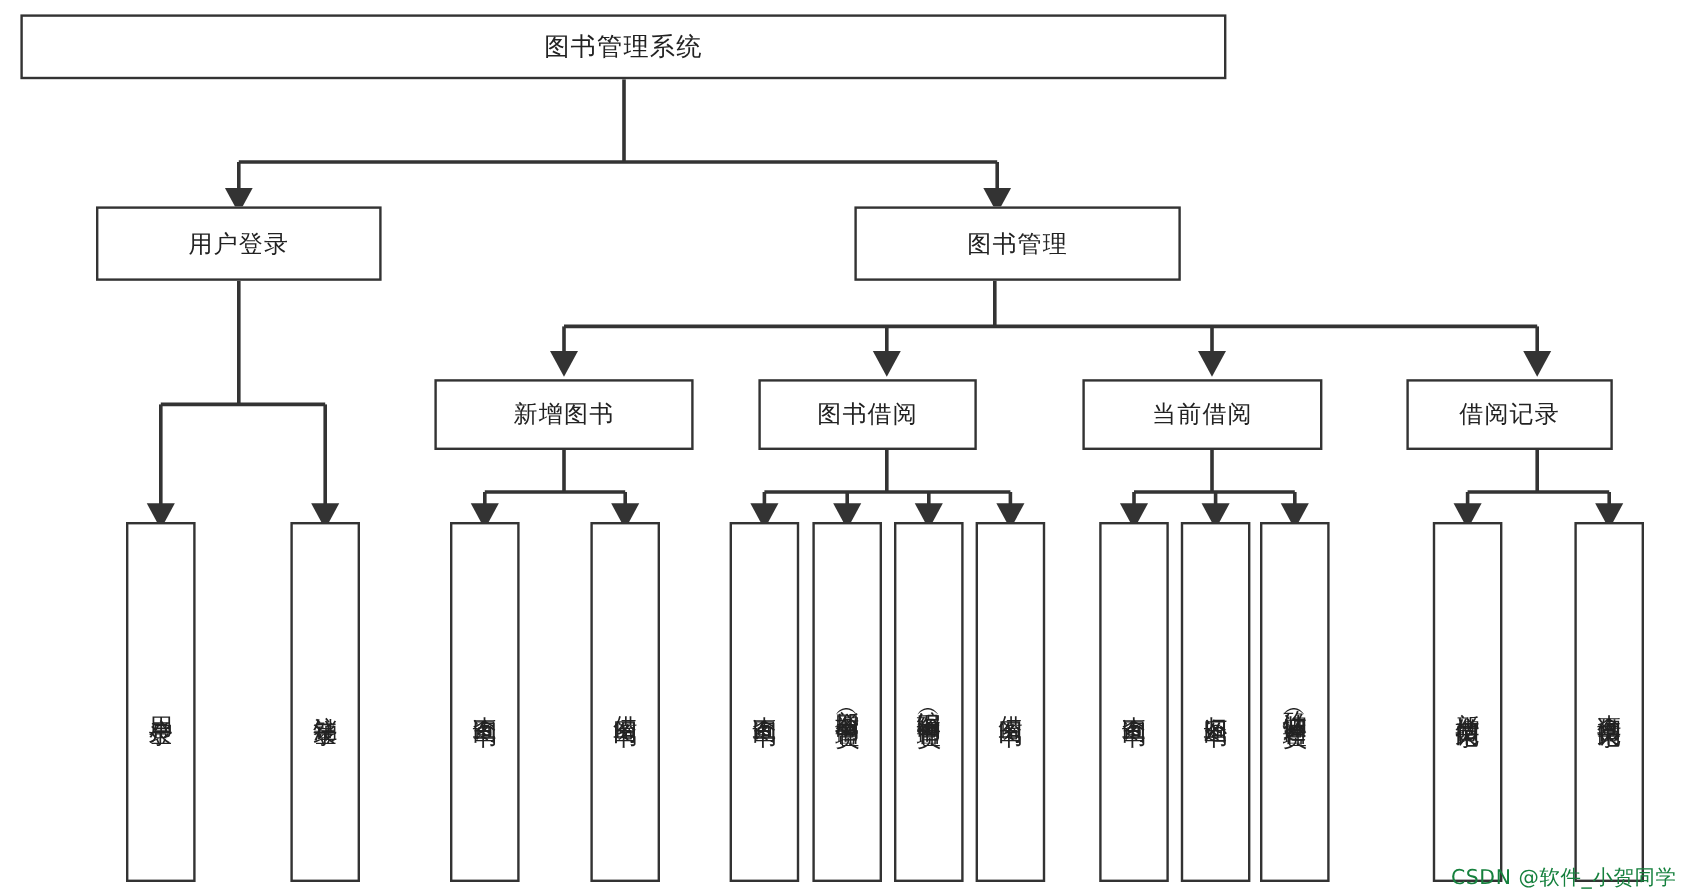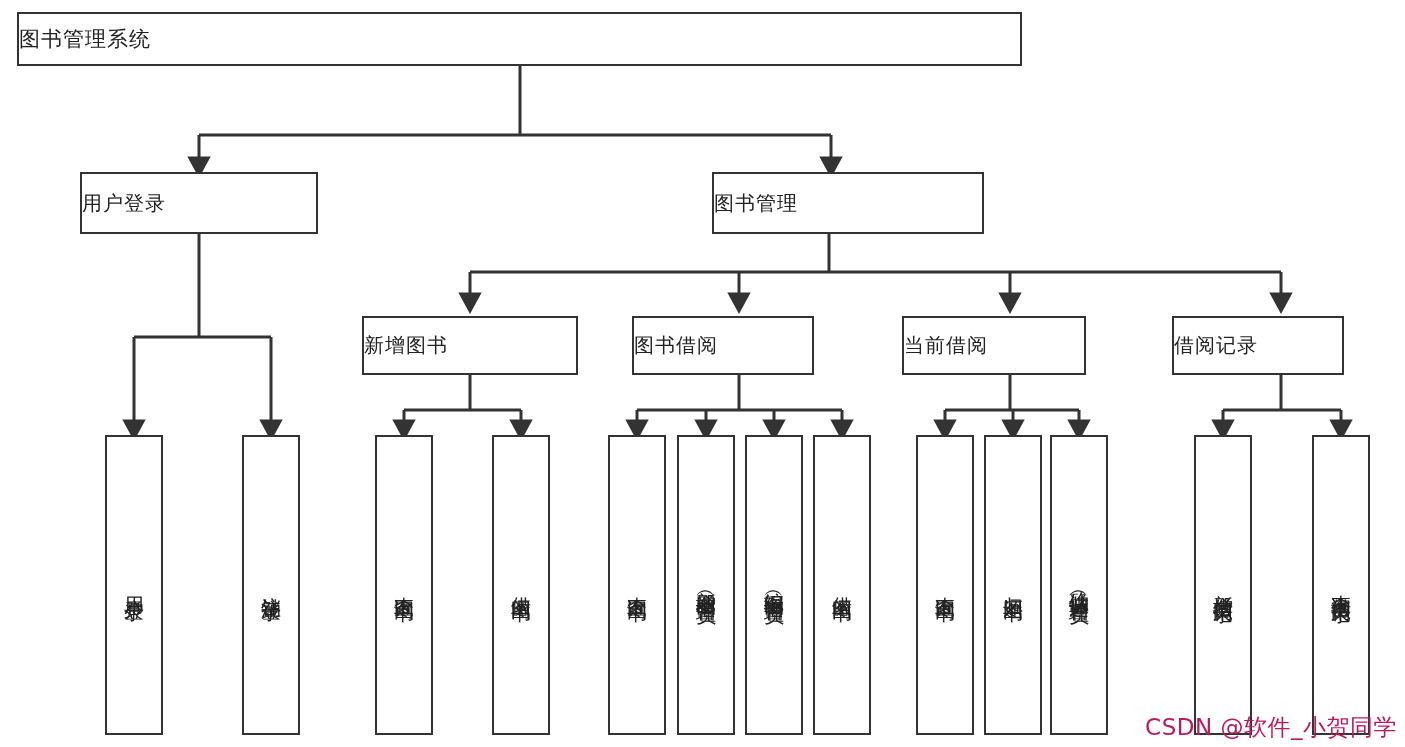--- a/index.html
+++ b/index.html
@@ -25,21 +25,21 @@
     height: 747px;
     pointer-events: none;
   }
   .node {
     position: absolute;
     box-sizing: border-box;
     border: 2px solid #333333;
     background: #ffffff;
     display: flex;
     align-items: center;
-    justify-content: flex-start;
+    justify-content: center;
     color: #222222;
   }
   .node.level-0 {
     font-size: 21px;
   }
   .node.level-1 {
     font-size: 20px;
   }
   .node.level-2 {
     font-size: 20px;
@@ -59,22 +59,22 @@
     display: block;
   }
   .htext {
     white-space: nowrap;
     letter-spacing: 1px;
   }
   #watermark {
     position: absolute;
     right: 8px;
     bottom: 4px;
-    font-size: 23px;
-    color: #be185d;
+    font-size: 17px;
+    color: #15803d;
     white-space: nowrap;
     letter-spacing: 0.5px;
   }
 </style>
 </head>
 <body>
 
 <div id="diagram-root">
 
   <svg id="connector-layer" viewBox="0 0 1405 747" width="1405" height="747" xmlns="http://www.w3.org/2000/svg">
@@ -140,21 +140,21 @@
   </div>
 
   <div class="node level-2" style="left:362px; top:316px; width:216px; height:59px;">
     <span class="htext">新增图书</span>
   </div>
 
   <div class="node level-2" style="left:632px; top:316px; width:182px; height:59px;">
     <span class="htext">图书借阅</span>
   </div>
 
-  <div class="node level-2" style="left:902px; top:316px; width:184px; height:59px;">
+  <div class="node level-2" style="left:902px; top:316px; width:200px; height:59px;">
     <span class="htext">当前借阅</span>
   </div>
 
   <div class="node level-2" style="left:1172px; top:316px; width:172px; height:59px;">
     <span class="htext">借阅记录</span>
   </div>
 
   <div class="node leaf" style="left:105px; top:435px; width:58px; height:300px;">
     <span class="vtext">用户登录</span>
   </div>

